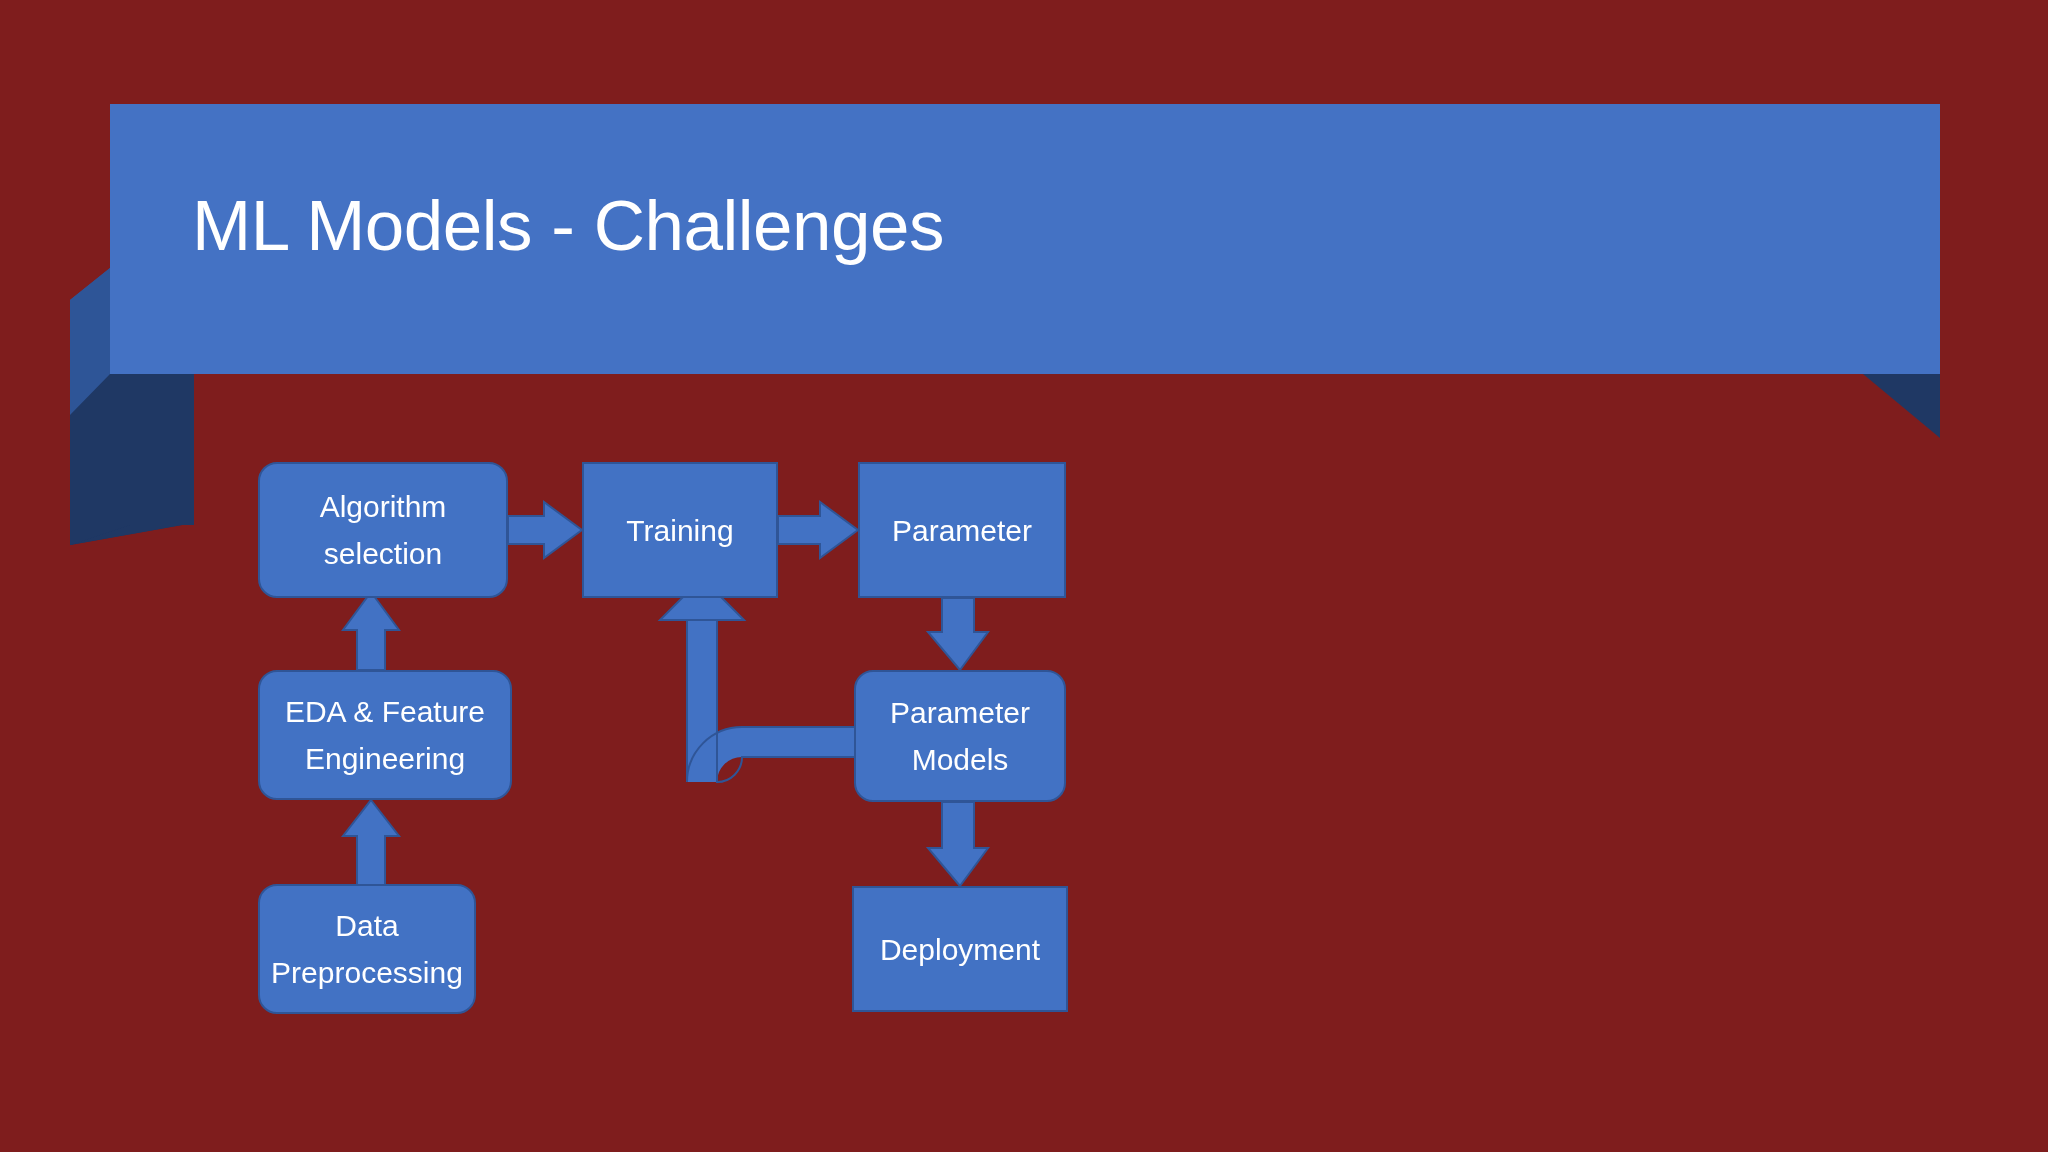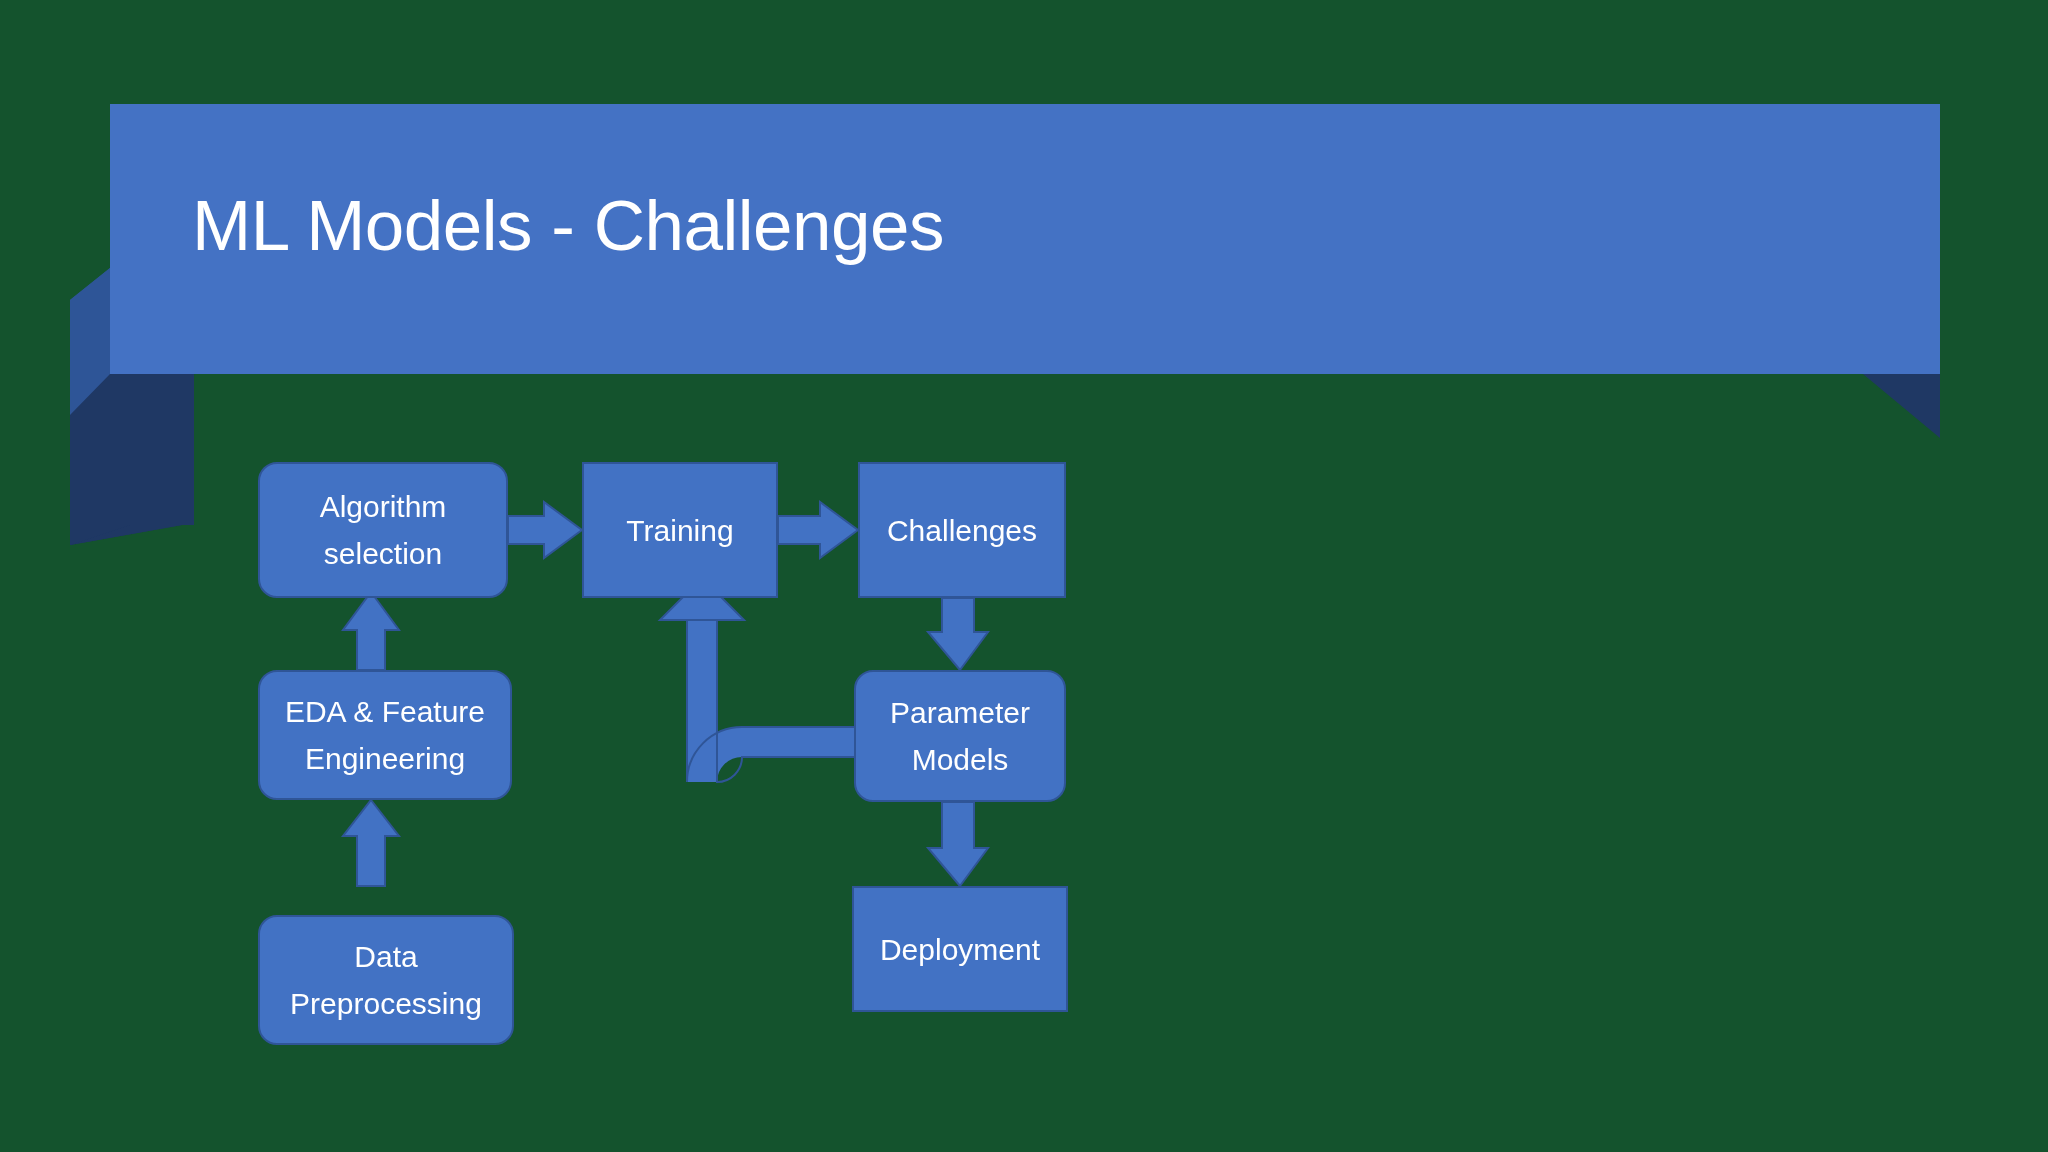--- a/index.html
+++ b/index.html
@@ -13,21 +13,21 @@
     height: 1152px;
     overflow: hidden;
     font-family: "Liberation Sans", sans-serif;
     position: relative;
   }
   .slide {
     position: absolute;
     left: 0; top: 0;
     width: 2048px;
     height: 1152px;
-    background: #14532d;
+    background: #7f1d1d;
   }
 
   
   .ribbon-layer {
     position: absolute;
     left: 0; top: 0;
     width: 2048px;
     height: 560px;
     pointer-events: none;
   }
@@ -151,32 +151,32 @@
 
   <div class="node wrap" style="left:258px; top:462px; width:250px; height:136px;">
     <span>Algorithm selection</span>
   </div>
 
   <div class="node" style="left:582px; top:462px; width:196px; height:136px;">
     <span>Training</span>
   </div>
 
   <div class="node" style="left:858px; top:462px; width:208px; height:136px;">
-    <span>Challenges</span>
+    <span>Parameter</span>
   </div>
 
   <div class="node wrap" style="left:258px; top:670px; width:254px; height:130px;align-items:center;">
     <span>EDA &amp; Feature Engineering</span>
   </div>
 
   <div class="node wrap" style="left:854px; top:670px; width:212px; height:132px;">
     <span>Parameter Models</span>
   </div>
 
-  <div class="node wrap" style="left:258px; top:884px; width:256px; height:130px;margin-top:31px;">
+  <div class="node wrap" style="left:258px; top:884px; width:218px; height:130px;">
     <span>Data Preprocessing</span>
   </div>
 
   <div class="node overflow" style="left:852px; top:886px; width:216px; height:126px;text-align:center;">
     <span>Deployment</span>
   </div>
 
 </div>
 
 </body></html>

